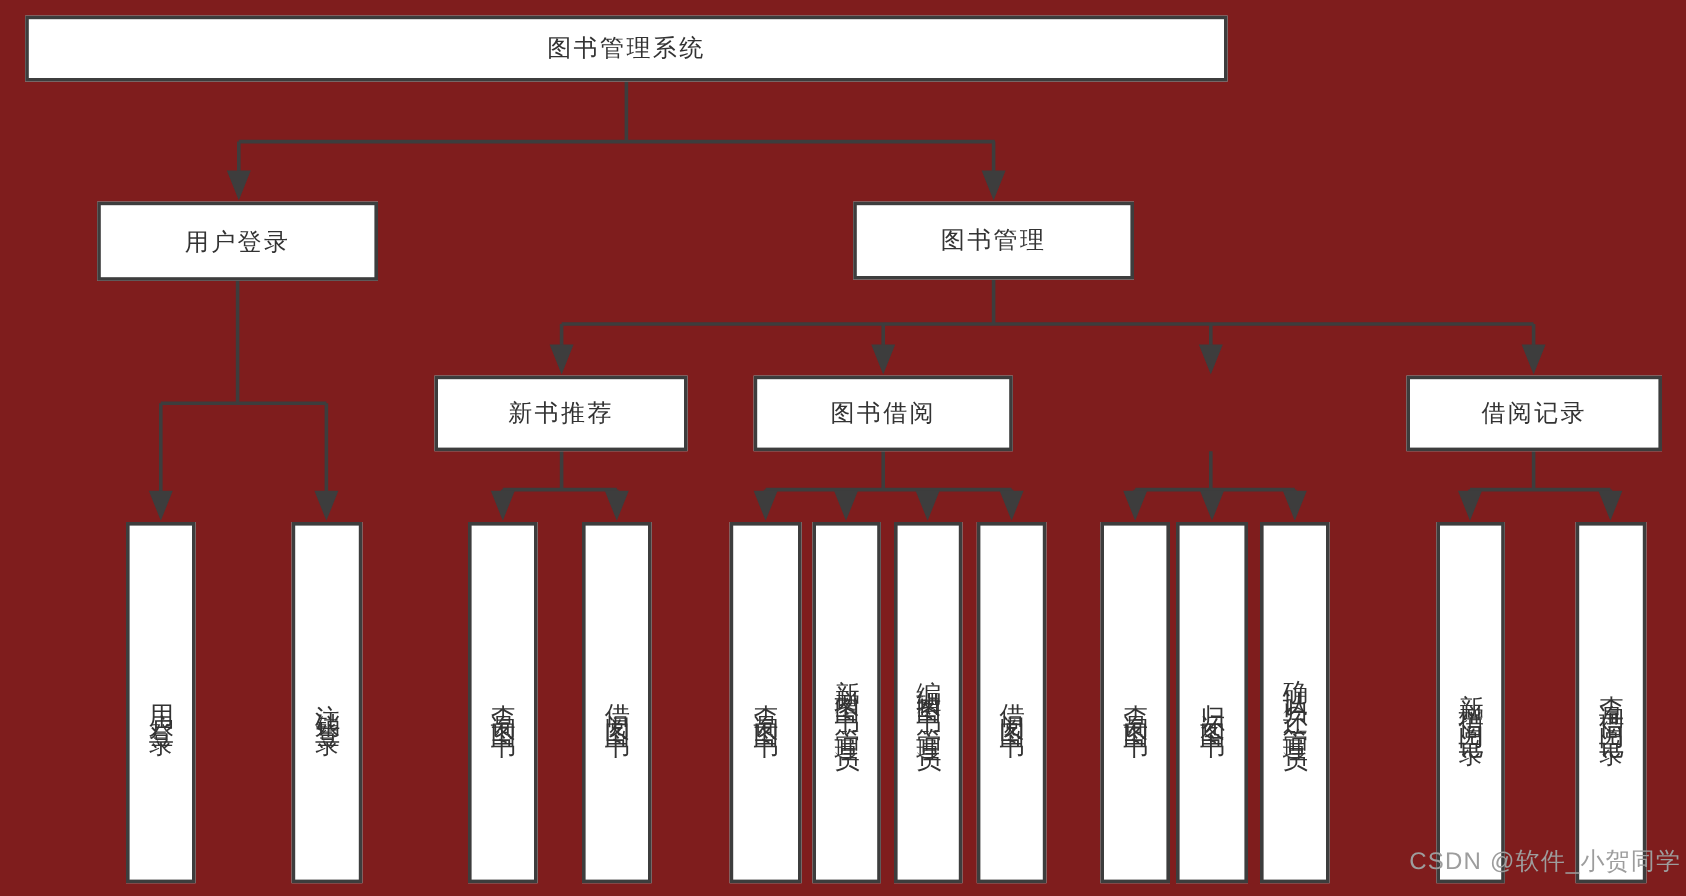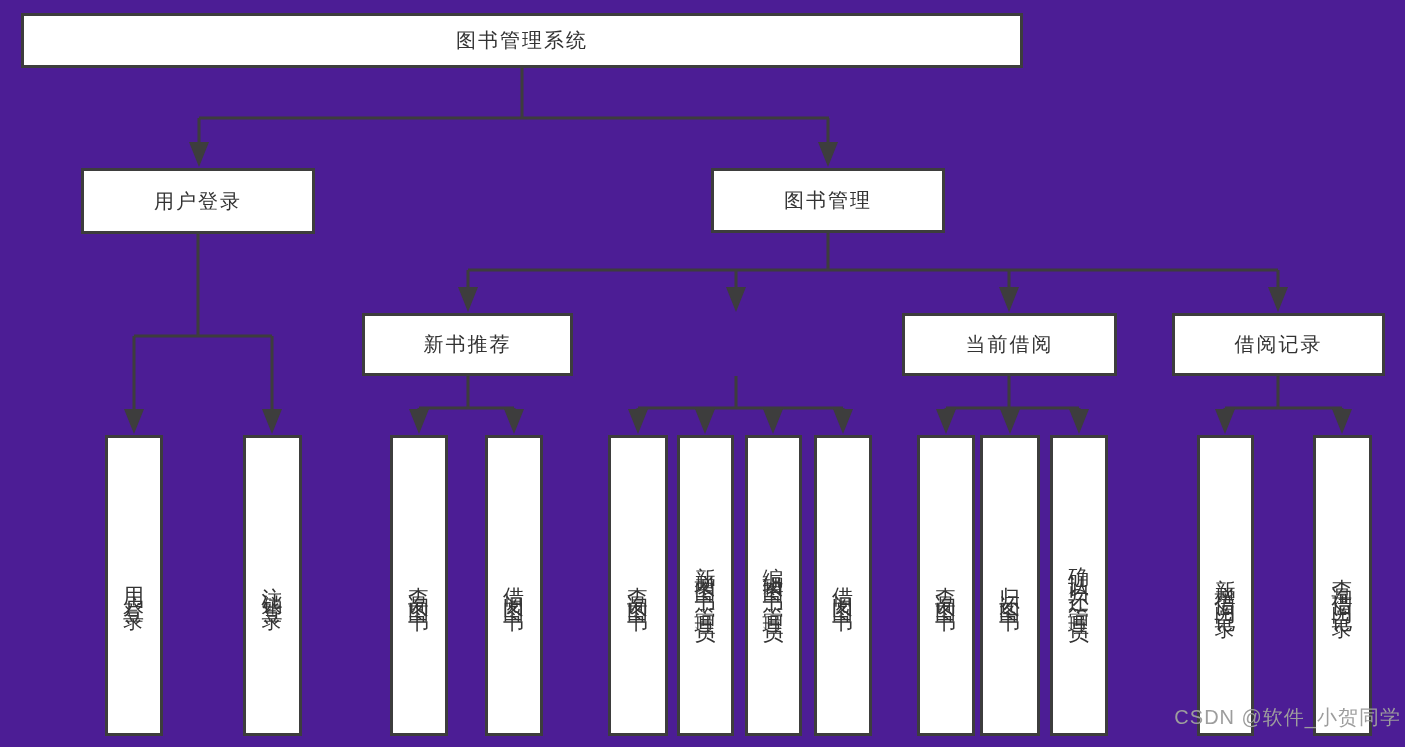--- a/index.html
+++ b/index.html
@@ -1,17 +1,17 @@
 <!DOCTYPE html>
 <html><head>
 <meta charset="utf-8">
 <style>
   html,body{margin:0;padding:0;background:#fff;}
   .stage{
-    position:relative;width:1405px;height:747px;background:#4c1d95;
+    position:relative;width:1405px;height:747px;background:#7f1d1d;
     font-family:"Liberation Sans",sans-serif;overflow:hidden;text-align:right;
     --line:#3d3d3d;--text:#333333;--wm:#9d9d9d;
   }
   .box{
     position:absolute;background:#ffffff;border:3px solid var(--line);
     box-sizing:border-box;display:flex;align-items:center;justify-content:center;
     color:var(--text);z-index:2;
   }
   .h span{font-size:20px;letter-spacing:2px;white-space:nowrap;}
   .v{top:435px;height:301px;}
@@ -75,22 +75,22 @@
   <div class="box h" style="left:81px;top:168px;width:234px;height:66px">
     <span>用户登录</span>
   </div>
   <div class="box h" style="left:711px;top:168px;width:234px;height:65px">
     <span>图书管理</span>
   </div>
 
   <div class="box h" style="left:362px;top:313px;width:211px;height:63px">
     <span>新书推荐</span>
   </div>
-  <div class="box h" style="left:902px;top:313px;width:215px;height:63px">
-    <span>当前借阅</span>
+  <div class="box h" style="left:628px;top:313px;width:216px;height:63px">
+    <span>图书借阅</span>
   </div>
   <div class="box h" style="left:1172px;top:313px;width:213px;height:63px">
     <span>借阅记录</span>
   </div>
 
   <div class="box v" style="left:105px;width:58px">
     <span>用户登录</span>
   </div>
   <div class="box v" style="left:243px;width:59px">
     <span>注销登录</span>

